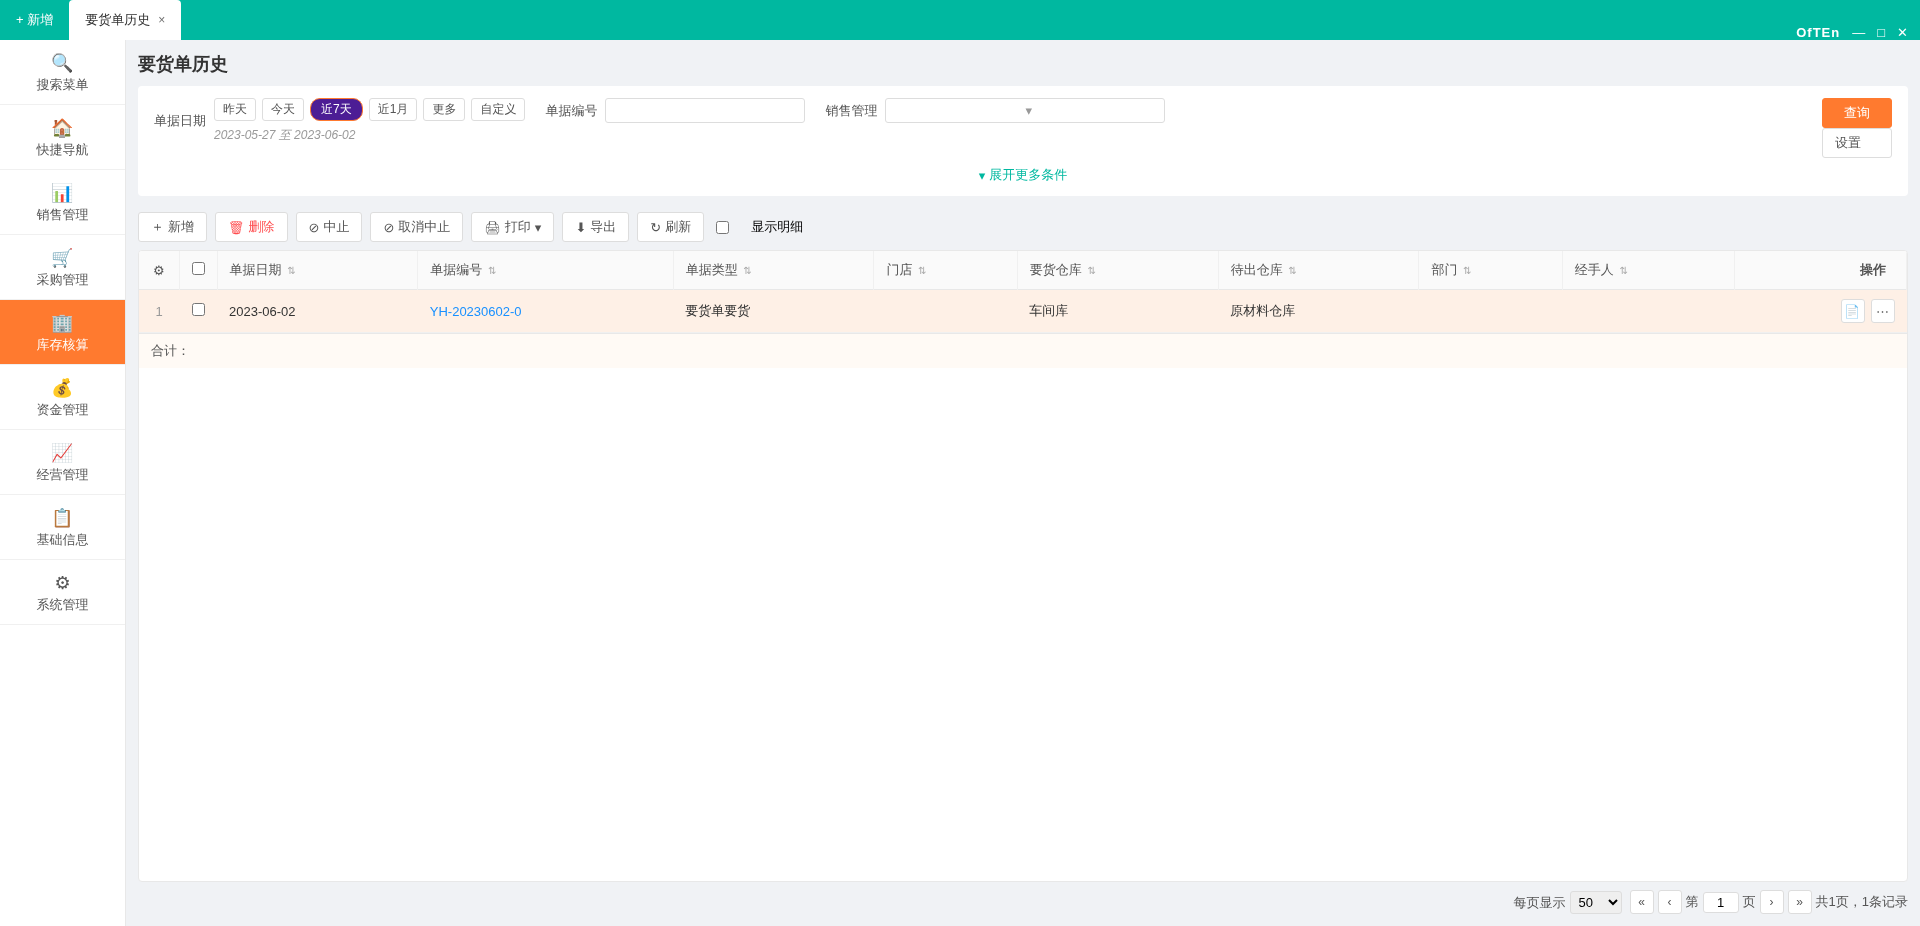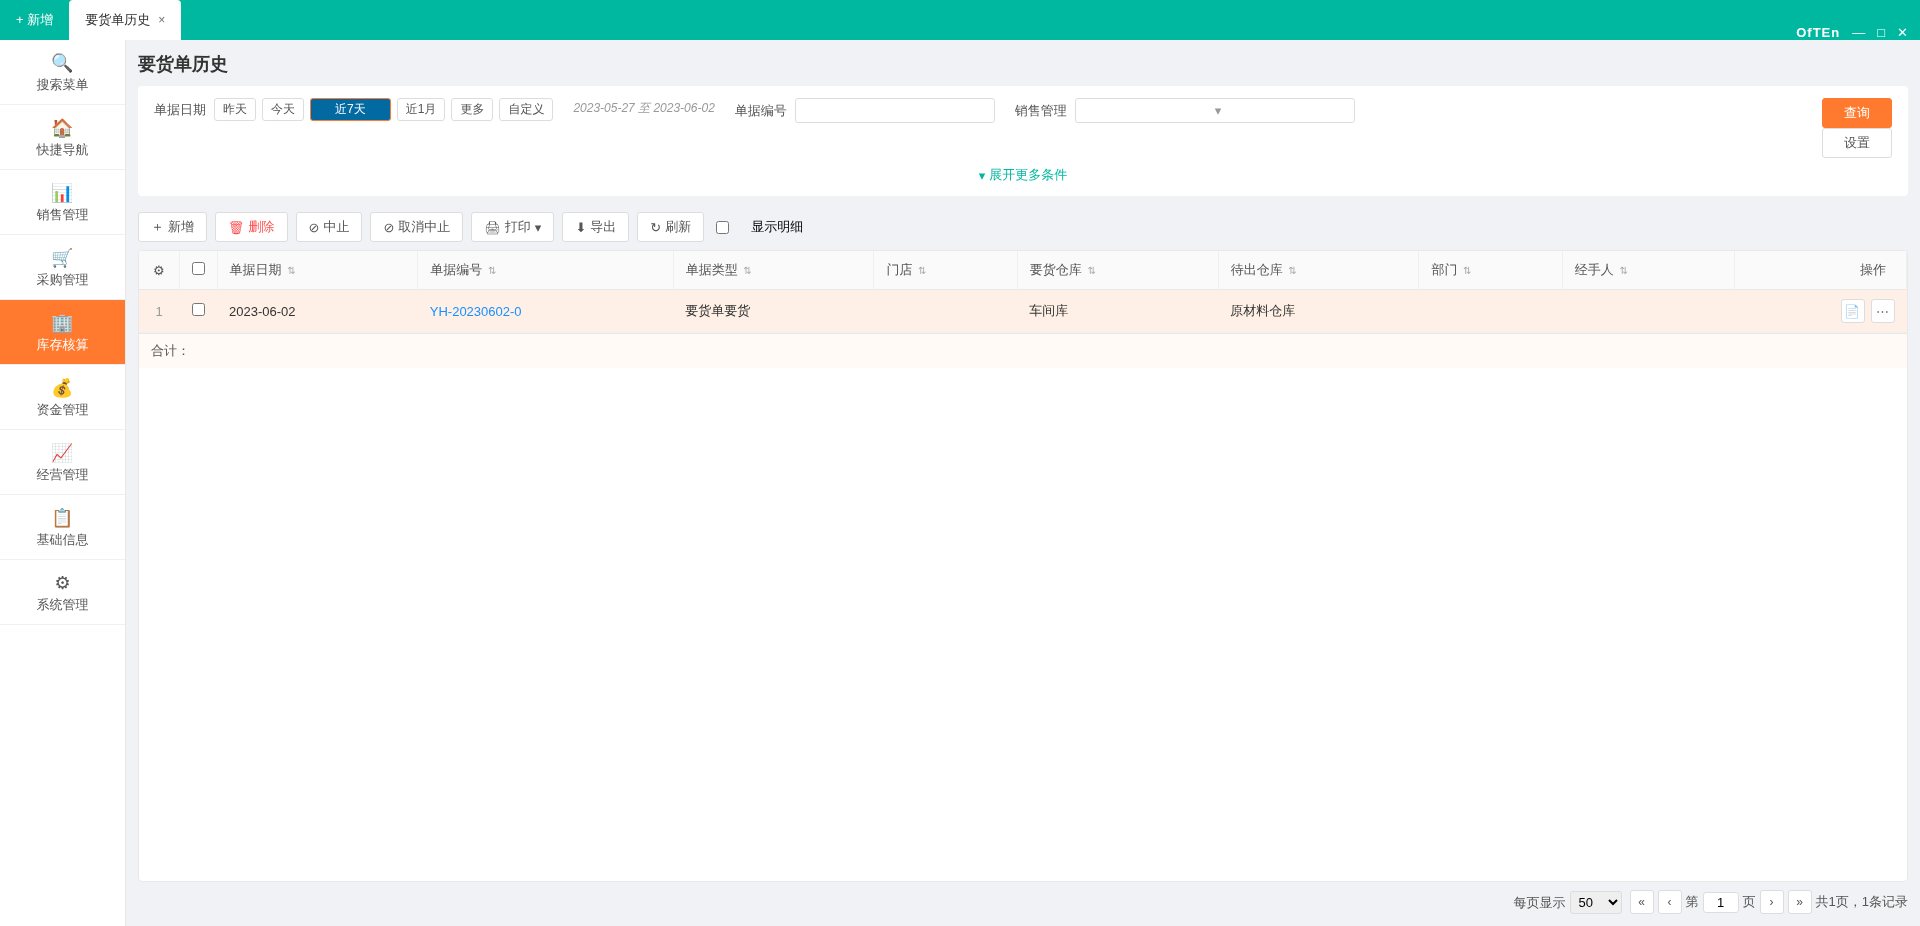--- a/index.html
+++ b/index.html
@@ -124,25 +124,25 @@
     .date-btn {
       padding: 2px 8px;
       border: 1px solid #ddd;
       border-radius: 3px;
       cursor: pointer;
       background: #fff;
       color: #555;
       font-size: 12px;
     }
     .date-btn.active {
-      background: #0369a1;
+      background: #4c1d95;
       color: #fff;
       border-color: #ff7a2f;
-      border-radius: 3px;
-      padding: 2px 24px;
+      border-radius: 10px;
+      padding: 2px 10px;
     }
     .date-range-text {
       color: #999;
       font-size: 12px;
       margin-top: 2px;
       font-style: italic;
     }
     .filter-input {
       border: 1px solid #ddd;
       border-radius: 3px;
@@ -319,22 +319,22 @@
       align-items: flex-start;
       gap: 20px;
     }
     .filter-item {
       display: flex;
       align-items: center;
       gap: 8px;
     }
     .date-filter-col {
       display: flex;
-      flex-direction: row;
-      gap: 20px;
+      flex-direction: column;
+      gap: 4px;
     }
   </style>
 </head>
 <body>
 
 <div class="top-bar">
   <div class="top-bar-tabs">
     <div class="tab-item">
       <span>+ 新增</span>
     </div>
@@ -423,21 +423,21 @@
           <div class="filter-select-wrapper">
             <span></span>
             <span>▾</span>
           </div>
         </div>
 
         <div style="margin-left:auto;display:flex;flex-direction:column;">
           <button class="toolbar-btn primary" style="width:70px;justify-content:center;">
             <span>查询</span>
           </button>
-          <button class="toolbar-btn" style="width:70px;justify-content:center;">
+          <button class="toolbar-btn" style="width:70px;justify-content:flex-start;">
             <span>设置</span>
           </button>
         </div>
       </div>
 
       <div class="filter-expand-row">
         <div class="expand-btn">
           <span>▾</span>
           <span>展开更多条件</span>
         </div>
@@ -513,21 +513,21 @@
               <span class="sort-icon">⇅</span>
             </th>
             <th>
               <span>部门</span>
               <span class="sort-icon">⇅</span>
             </th>
             <th>
               <span>经手人</span>
               <span class="sort-icon">⇅</span>
             </th>
-            <th style="text-align:right;padding-right:20px;">操作</th>
+            <th style="text-align:right;padding-right:20px;font-weight:bold;">操作</th>
           </tr>
         </thead>
         <tbody id="table-body">
           <tr class="highlighted">
             <td>1</td>
             <td>
               <input type="checkbox" style="">
             </td>
             <td>2023-06-02</td>
             <td>

